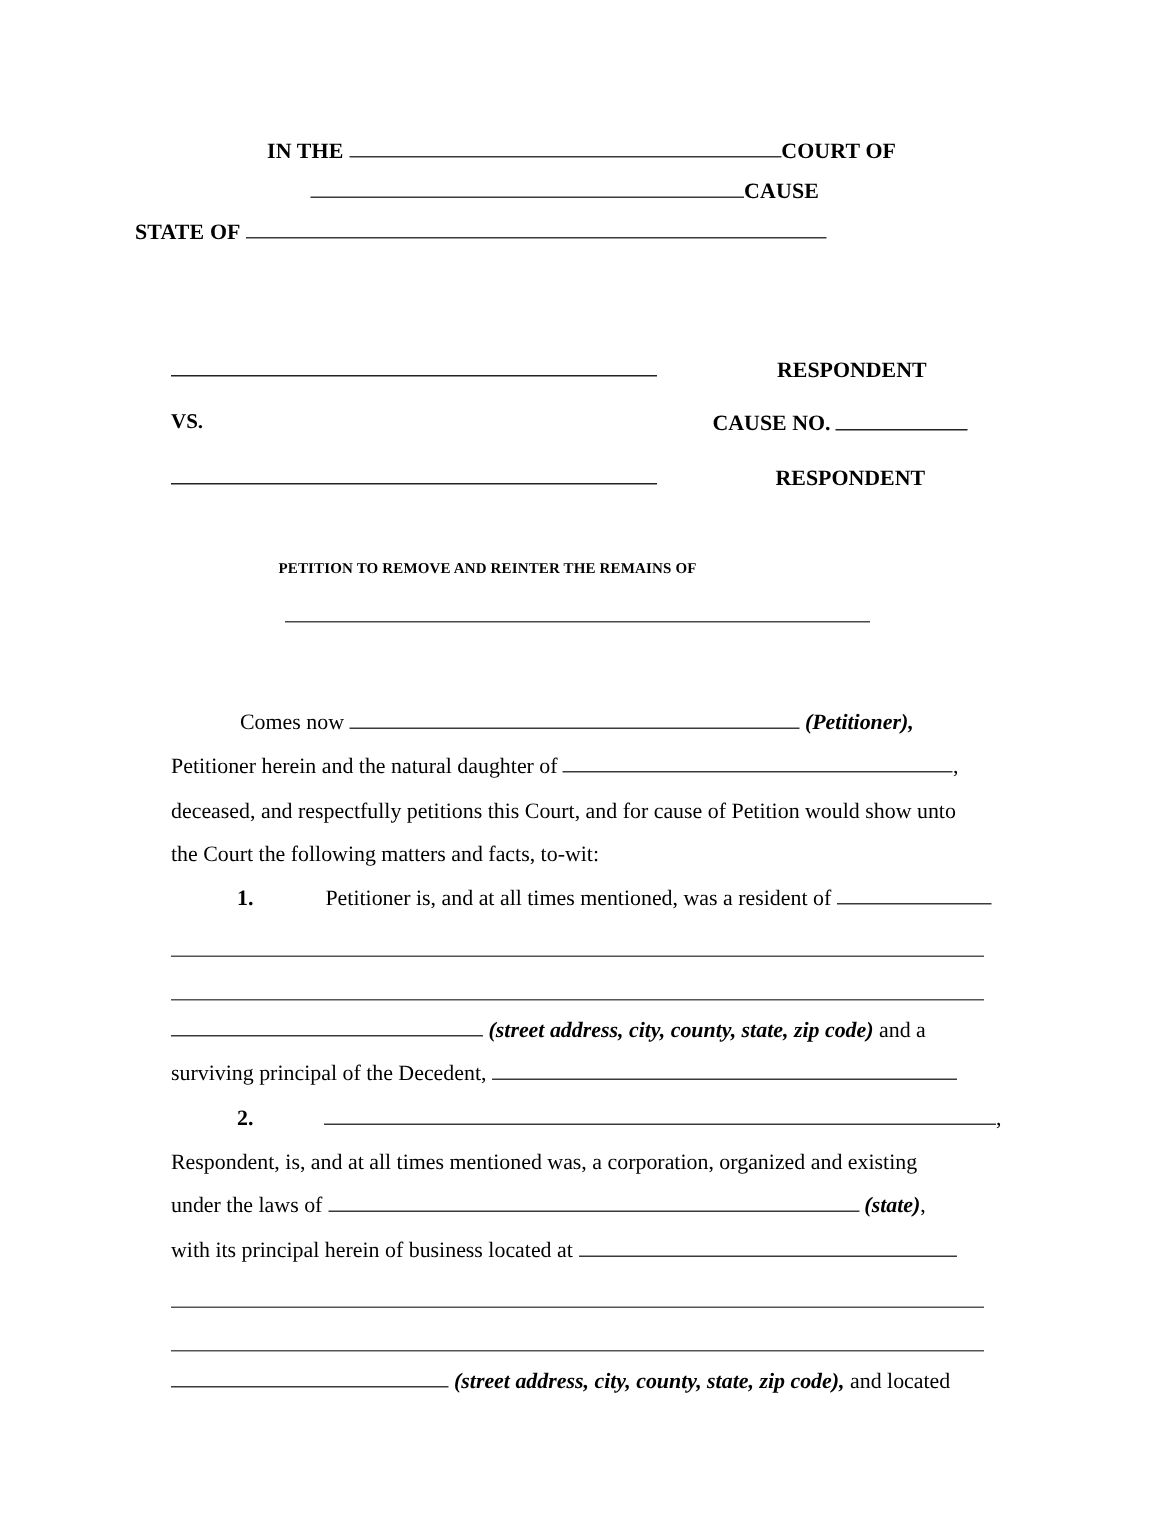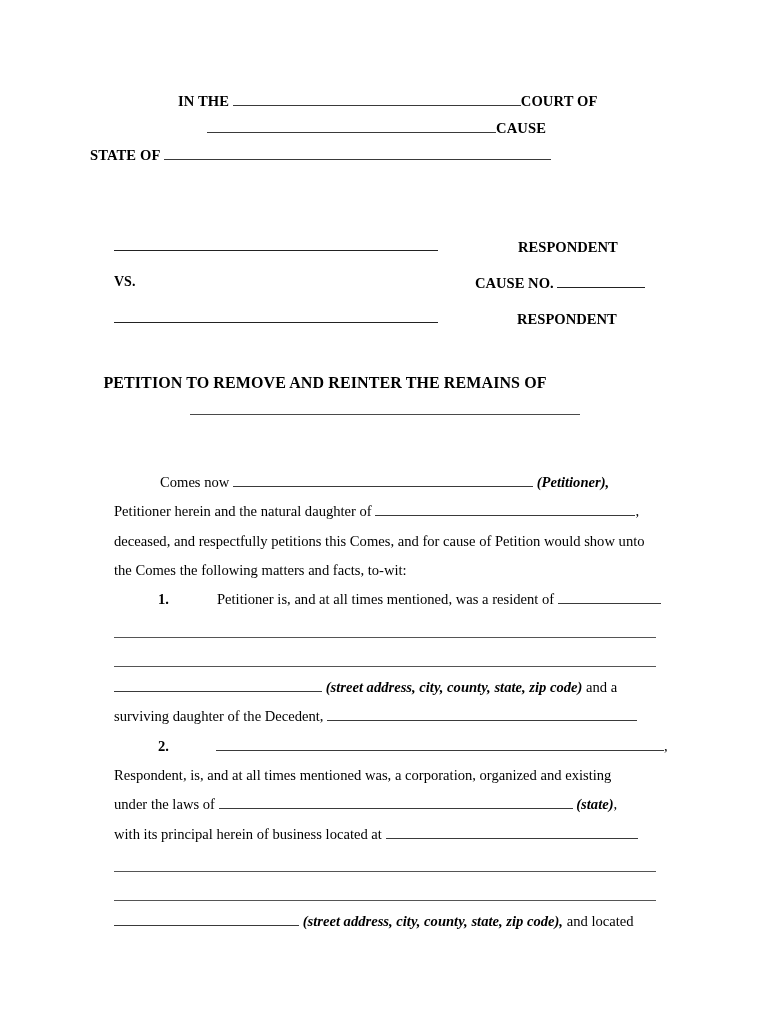--- a/index.html
+++ b/index.html
@@ -96,21 +96,21 @@
   }
 
   
   .doc-title {
     position: absolute;
     left: 0;
     top: 374px;
     width: 650px;
     text-align: center;
     font-weight: bold;
-    font-size: 16px;
+    font-size: 10px;
     letter-spacing: 0.1px;
   }
   .title-rule-wrap {
     position: absolute;
     left: 190px;
     top: 414px;
     width: 390px;
   }
   .title-rule-wrap .rule {
     display: block;
@@ -207,38 +207,38 @@
     <p>
       <span class="para-line">
         <span style="display:inline-block;width:46px;"></span><span>Comes now</span>
         <span class="rule" style="width:300px;"></span>
         <span class="ital">(Petitioner),</span>
       </span>
       <span class="para-line">
         <span>Petitioner herein and the natural daughter of</span>
         <span class="rule" style="width:260px;"></span><span>,</span>
       </span>
-      <span class="para-line">deceased, and respectfully petitions this Comes, and for cause of Petition would show unto</span>
-      <span class="para-line">the Comes the following matters and facts, to-wit:</span>
+      <span class="para-line">deceased, and respectfully petitions this Court, and for cause of Petition would show unto</span>
+      <span class="para-line">the Court the following matters and facts, to-wit:</span>
     </p>
 
     <p>
       <span class="para-line">
         <span style="display:inline-block;width:44px;"></span><span class="num">1.</span><span style="display:inline-block;width:48px;"></span><span>Petitioner is, and at all times mentioned, was a resident of</span>
         <span class="rule" style="width:103px;"></span>
       </span>
       <span class="full-rule"></span>
       <span class="full-rule"></span>
       <span class="para-line">
         <span class="rule" style="width:208px;"></span>
         <span class="ital">(street address, city, county, state, zip code)</span>
         <span>and a</span>
       </span>
       <span class="para-line">
-        <span>surviving daughter of the Decedent,</span>
+        <span>surviving principal of the Decedent,</span>
         <span class="rule" style="width:310px;"></span>
       </span>
     </p>
 
     <p>
       <span class="para-line">
         <span style="display:inline-block;width:44px;"></span><span class="num">2.</span><span style="display:inline-block;width:47px;"></span><span class="rule" style="width:448px;"></span><span>,</span>
       </span>
       <span class="para-line">Respondent, is, and at all times mentioned was, a corporation, organized and existing</span>
       <span class="para-line">

